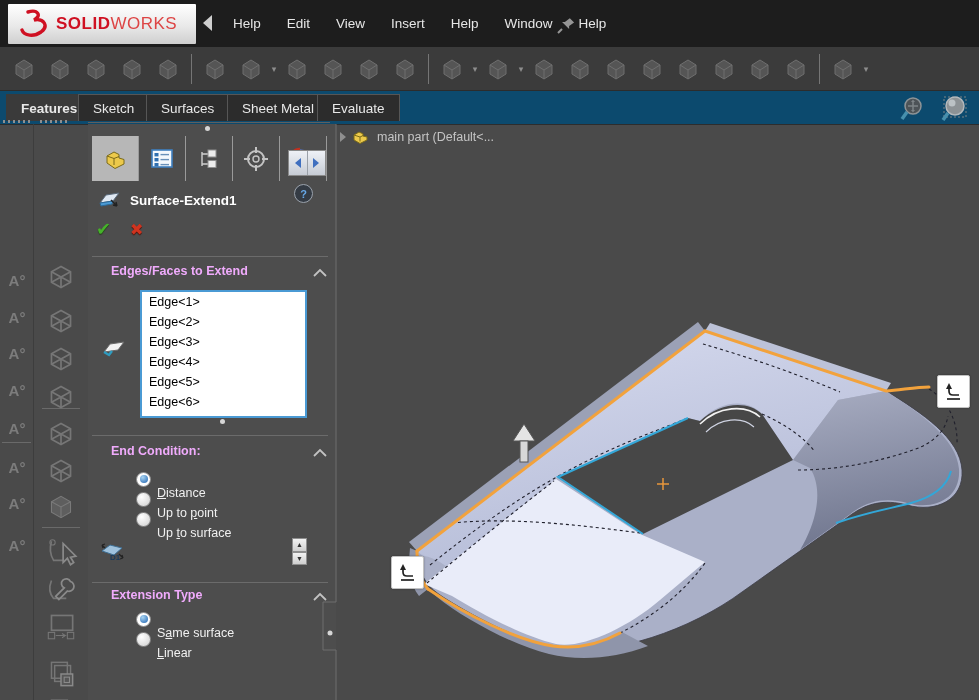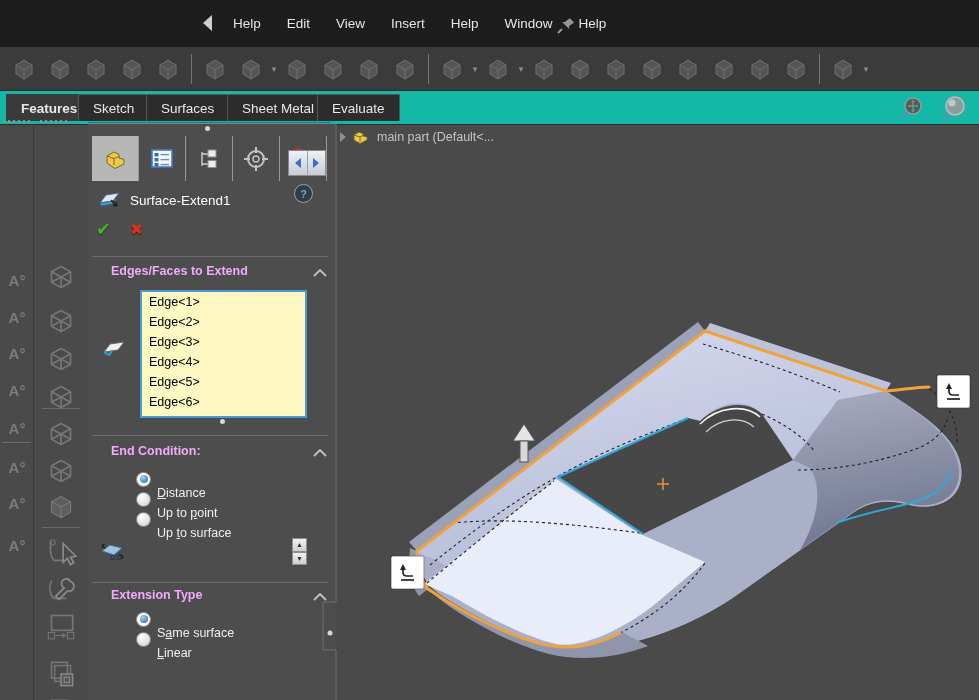--- a/index.html
+++ b/index.html
@@ -20,21 +20,21 @@
   #menu-items{position:absolute;left:220px;top:0;height:47px;display:flex;align-items:center;}
   .menu-item{color:#e6e6e6;font-size:13.5px;padding:6px 13px;cursor:default;}
   #pin-icon{position:absolute;left:556px;top:13px;width:22px;height:22px;opacity:.8;}
   
   #toolbar{position:absolute;left:0;top:47px;width:979px;height:44px;background:#3b3b3b;
            border-bottom:1px solid #2c2c2c;display:flex;align-items:center;padding-left:6px;box-sizing:border-box;}
   .ticon{width:32px;height:32px;margin:0 2px;display:flex;align-items:center;justify-content:center;}
   .tarr{width:10px;color:#8d8d8d;font-size:9px;display:flex;align-items:center;justify-content:center;}
   .tsep{width:1px;height:30px;background:#757575;margin:0 5px;}
   
-  #tabbar{position:absolute;left:0;top:91px;width:979px;height:33px;background:#14b8a6;
+  #tabbar{position:absolute;left:0;top:91px;width:979px;height:33px;background:#0c4a6e;
           border-bottom:1px solid #2d2d2d;}
   .rtab{position:absolute;top:3px;height:27px;line-height:27px;padding:0 14px;font-size:13.5px;
         color:#e8e8e8;background:#2c2c2c;border:1px solid #565656;border-bottom:none;box-sizing:border-box;}
   .rtab.active{background:#3a3a3a;font-weight:700;border-color:#3a3a3a;}
   .mag{position:absolute;top:4px;width:34px;height:28px;opacity:.9;}
   .dots{position:absolute;height:3px;background:repeating-linear-gradient(90deg,#8f8f8f 0 2px,rgba(0,0,0,0) 2px 5px);}
   
   #left1{position:absolute;left:0;top:124px;width:33px;height:576px;border-right:1px solid #3d3d3d;}
   #left2{position:absolute;left:34px;top:124px;width:54px;height:576px;border-right:1px solid #3d3d3d;}
   .aicon{position:absolute;left:2px;width:30px;height:30px;color:#7c7c7c;font-weight:700;font-size:15px;
@@ -46,30 +46,30 @@
   #panel-top-line{position:absolute;left:88px;top:122px;width:242px;height:1px;background:#5f5f5f;}
   #pm-tabs{position:absolute;left:4px;top:12px;height:45px;display:flex;}
   .pm-tab{width:47px;height:45px;border-right:1px solid #9a9a9a;display:flex;align-items:center;justify-content:center;box-sizing:border-box;}
   .pm-tab.active{background:#b7b7b7;}
   #pm-arrows{position:absolute;left:200px;top:26px;width:38px;height:26px;display:flex;border:1px solid #8a8a8a;box-sizing:border-box;}
   .pm-arrow{flex:1;background:linear-gradient(180deg,#eef1f6,#c7ccd5);display:flex;align-items:center;justify-content:center;}
   .pm-arrow + .pm-arrow{border-left:1px solid #9aa0a8;}
   .tri-l{width:0;height:0;border-top:5px solid transparent;border-bottom:5px solid transparent;border-right:6px solid #3f6fbf;}
   .tri-r{width:0;height:0;border-top:5px solid transparent;border-bottom:5px solid transparent;border-left:6px solid #3f6fbf;}
   #pm-title-row{position:absolute;left:10px;top:64px;height:24px;display:flex;align-items:center;}
-  #pm-title{color:#fff;font-size:13.5px;font-weight:400;margin-left:8px;}
+  #pm-title{color:#fff;font-size:13.5px;font-weight:700;margin-left:8px;}
   #pm-help{position:absolute;left:206px;top:60px;width:17px;height:17px;border-radius:50%;
            background:#343b44;border:1px solid #9aa2ac;color:#66a8e8;font-weight:700;font-size:11px;
            display:flex;align-items:center;justify-content:center;}
   #pm-ok{position:absolute;left:8px;top:94px;font-size:18px;color:#46b12b;text-shadow:0 1px 1px #1e3d12;}
   #pm-cancel{position:absolute;left:42px;top:96px;font-size:16px;color:#d0331f;text-shadow:0 1px 1px #451008;}
   .pm-div{position:absolute;left:4px;width:236px;height:1px;background:#6b6b6b;}
   .sec-h{position:absolute;left:23px;color:#f0abfc;font-size:12.5px;font-weight:700;}
   .chev{position:absolute;left:224px;width:16px;height:10px;}
-  #edge-listbox{position:absolute;left:52px;top:166px;width:167px;height:128px;background:#fef9c3;
+  #edge-listbox{position:absolute;left:52px;top:166px;width:167px;height:128px;background:#ffffff;
                 border:2px solid #4a9ad4;box-sizing:border-box;overflow:hidden;}
   .edge-item{height:20px;line-height:20px;padding-left:7px;font-size:12.5px;color:#000;}
   .dot{position:absolute;width:5px;height:5px;border-radius:50%;background:#d6d6d6;}
   .radio-row{position:absolute;left:48px;height:16px;display:flex;align-items:center;}
   .radio{width:13px;height:13px;border-radius:50%;border:1px solid #8a8a8a;
          background:radial-gradient(circle at 35% 30%,#ffffff,#cfcfcf);position:relative;flex:0 0 auto;}
   .radio.sel{background:#fff;}
   .radio.sel::after{content:"";position:absolute;left:2.5px;top:2.5px;width:8px;height:8px;border-radius:50%;
          background:radial-gradient(circle at 35% 30%,#a8d4f2,#1f63b0);}
   .rlabel{margin-left:6px;color:#f0f0f0;font-size:12.5px;white-space:nowrap;margin-top:28px;}
@@ -90,20 +90,26 @@
   .callout{position:absolute;width:31px;height:31px;background:#fff;border:1px solid #c2c2c2;border-radius:2px;
          display:flex;align-items:center;justify-content:center;box-shadow:0 0 2px rgba(0,0,0,.4);}
   #panel-edge-svg{position:absolute;left:0;top:0;pointer-events:none;}
 </style>
 </head>
 <body>
 
 <div id="app">
 
   <div id="menubar">
+    <div id="logo">
+      <svg width="42" height="32" viewBox="0 0 42 32">
+        <path d="M14,4 C24,1 28,8 20,12 C30,10 35,18 27,24 C20,29 10,28 8,22" fill="none" stroke="#cf1022" stroke-width="3.4" stroke-linecap="round"></path>
+      </svg>
+      <span class="brand"><b>SOLID</b><span>WORKS</span></span>
+    </div>
     <div id="back-chevron"></div>
     <div id="menu-items">
       <span class="menu-item">Help</span>
       <span class="menu-item">Edit</span>
       <span class="menu-item">View</span>
       <span class="menu-item">Insert</span>
       <span class="menu-item">Help</span>
       <span class="menu-item">Window</span>
       <span class="menu-item">Help</span>
     </div>

